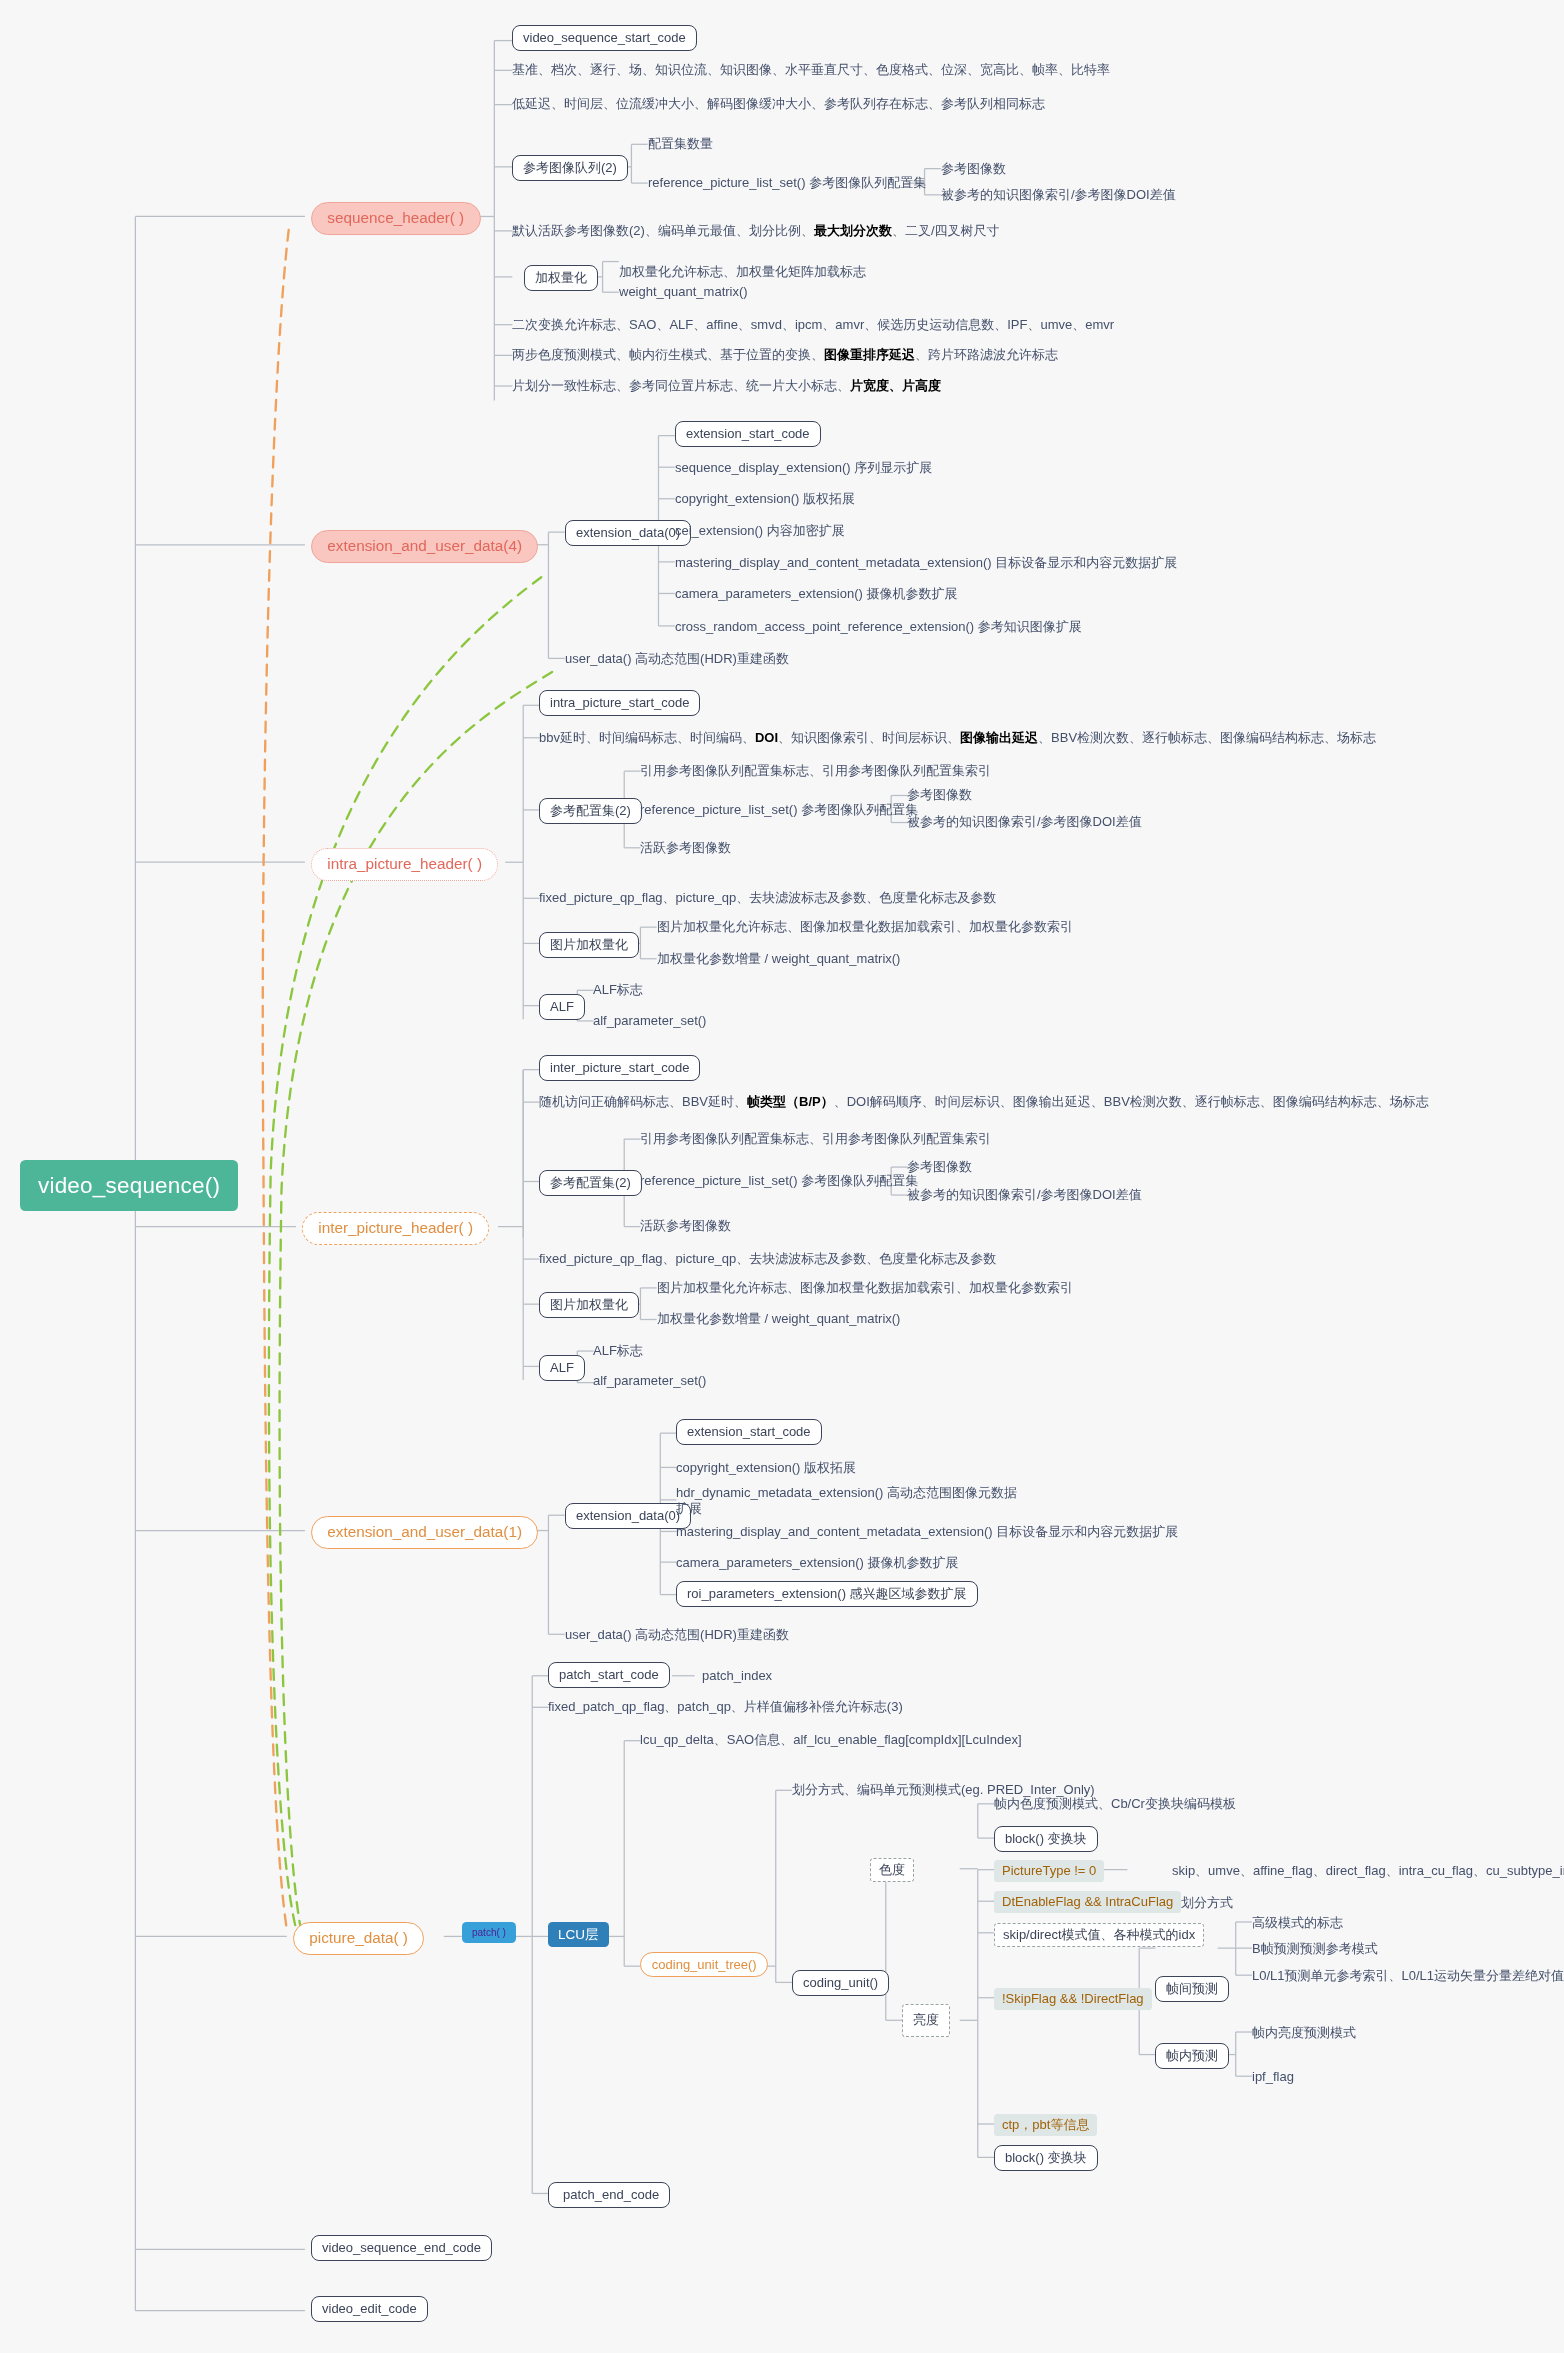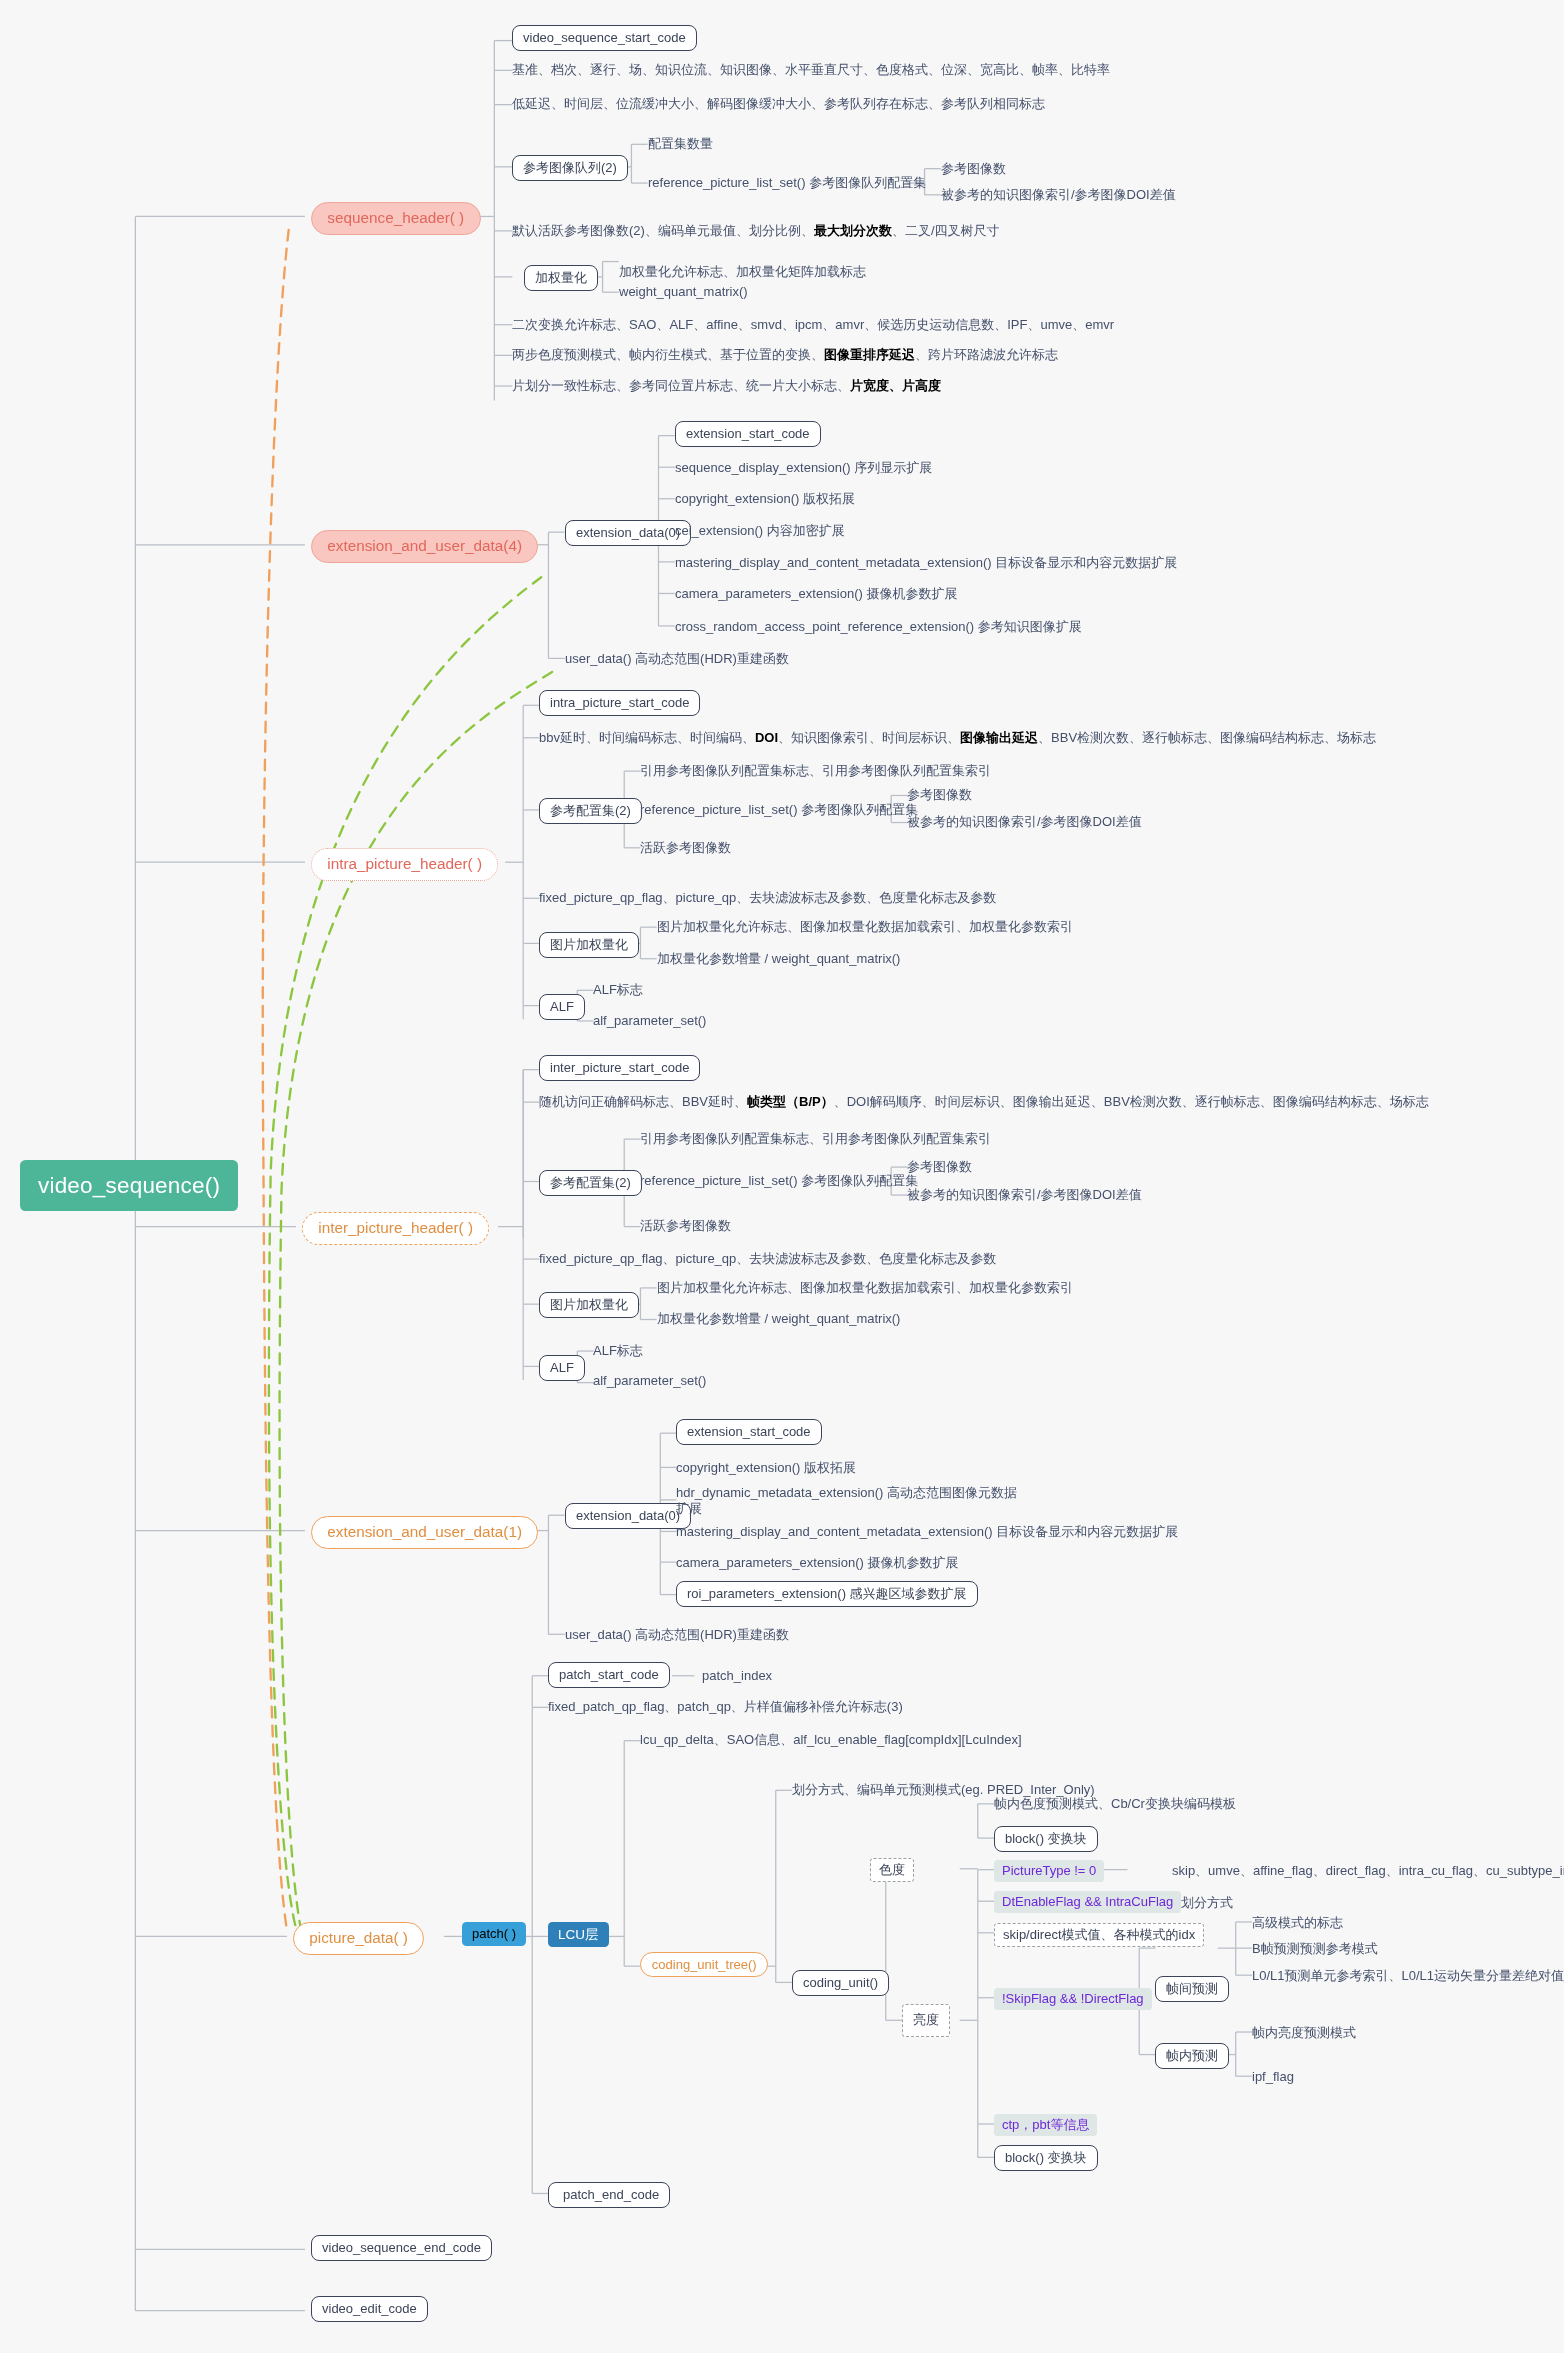--- a/index.html
+++ b/index.html
@@ -18,29 +18,29 @@
   .pill-dash-red{background:#fff;border:1.8px dotted #f0a59a;color:#e2675a;}
   .pill-dash-orange{background:#fff;border:1.8px dashed #f0a05a;color:#e08f40;}
   .pill-solid-orange{background:#fff;border:1.8px solid #f0a05a;color:#e08f40;}
   .pill-orange-line{background:#fff;border:1.8px solid #f0a05a;color:#e08f40;}
 
   
   .box{background:#fff;border:1.8px solid #3b4458;border-radius:8px;
        font-size:13px;color:#3b4458;padding:4.5px 10px;line-height:1.15;}
 
   
-  .chip{background:#dfe6e6;border-radius:3.6px;color:#6d28d9;font-size:13px;
+  .chip{background:#dfe6e6;border-radius:3.6px;color:#a16207;font-size:13px;
         padding:3.6px 8px;line-height:1.15;}
   .chip-dash{background:#fff;border:1.4px dashed #9aa3a3;border-radius:3.6px;
         color:#3b4458;font-size:13px;padding:3.6px 8px;line-height:1.15;}
   .chip-dash-tall{background:#fff;border:1.4px dashed #9aa3a3;border-radius:3.6px;
         color:#3b4458;font-size:13px;padding:8px 10px;line-height:1.15;}
 
   
-  .blue{background:#38a0d8;color:#000000;border-radius:4.5px;font-size:13px;
+  .blue{background:#38a0d8;color:#4c1d95;border-radius:4.5px;font-size:10px;
         padding:4.5px 10px;line-height:1.15;}
   .blue-dark{background:#2f7fb8;color:#fff;border-radius:4.5px;font-size:13.5px;
         padding:4.5px 10px;line-height:1.15;}
 
   
   .leaf{font-size:13px;color:#44506b;line-height:1.25;}
   .leaf b{font-weight:bold;color:#000000;}
 </style>
 </head>
 <body>

